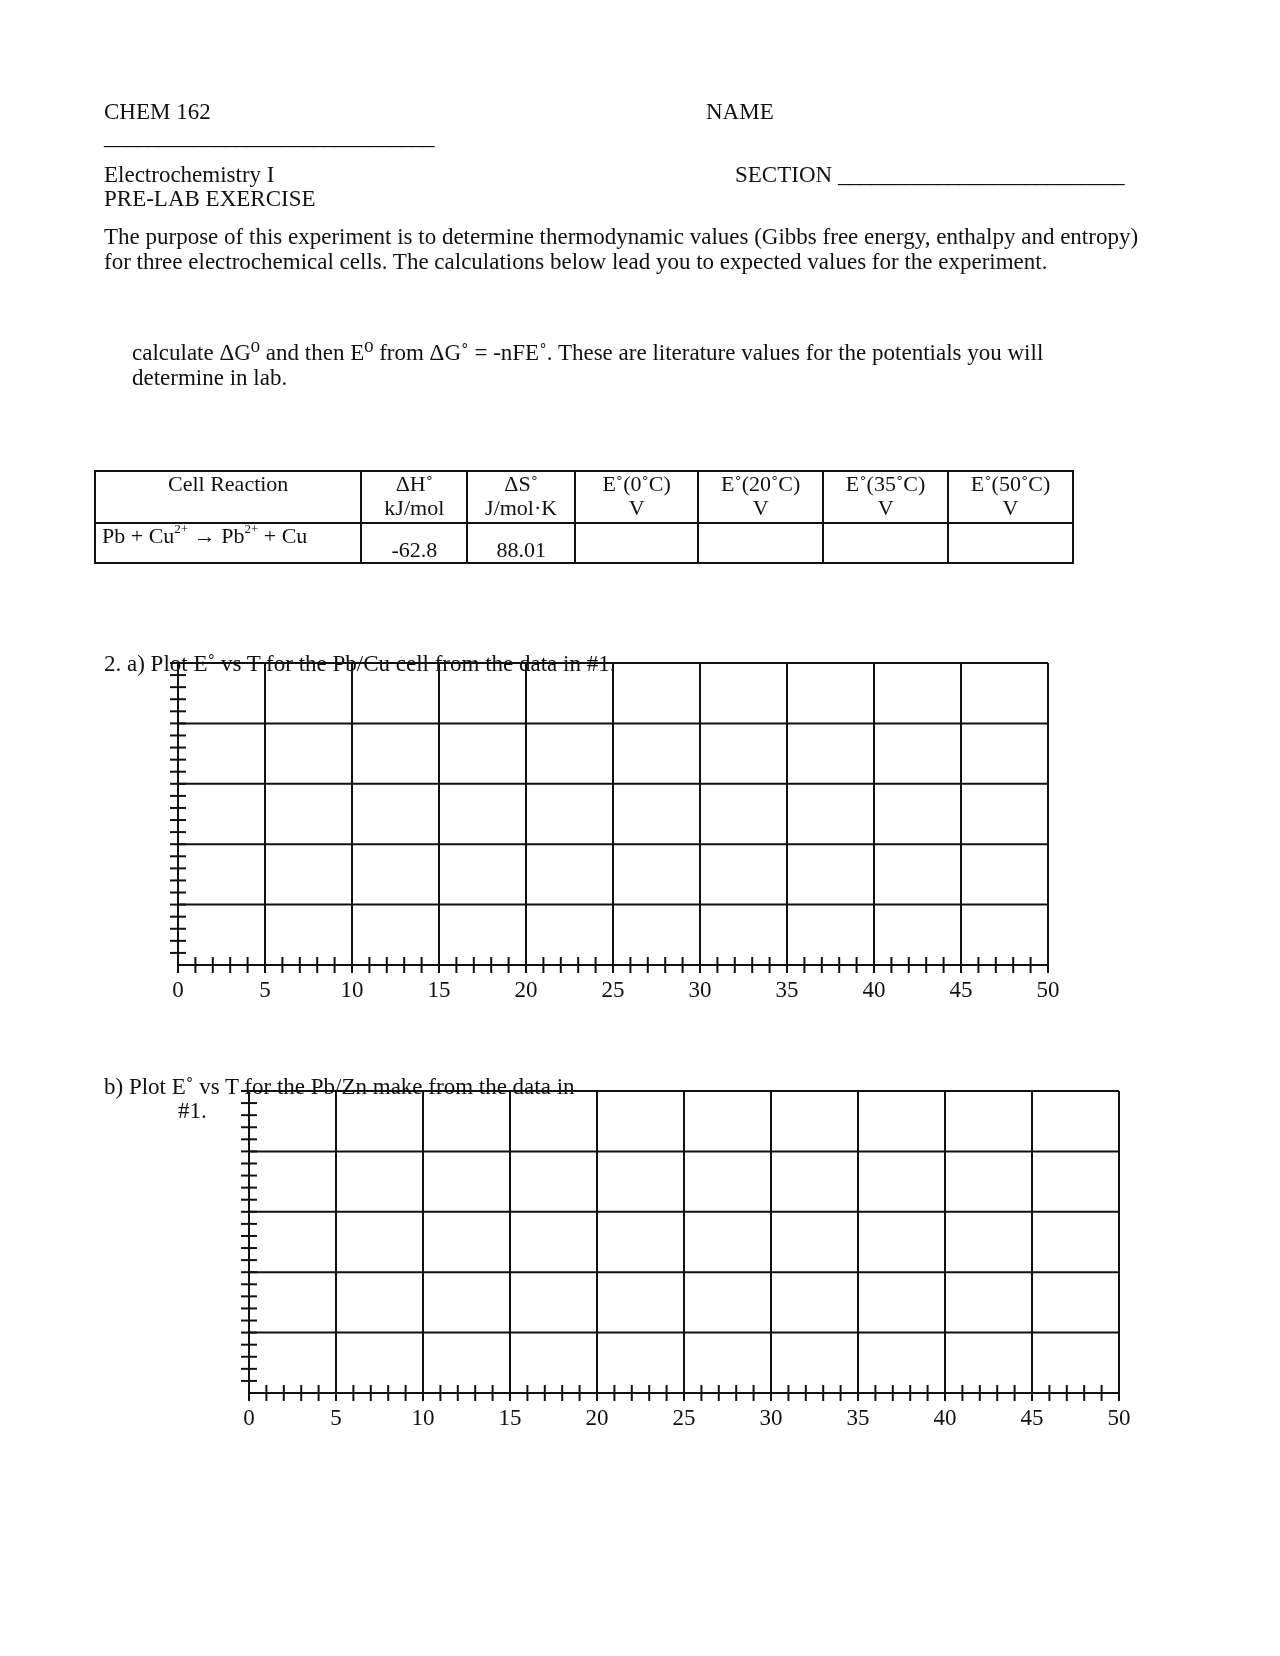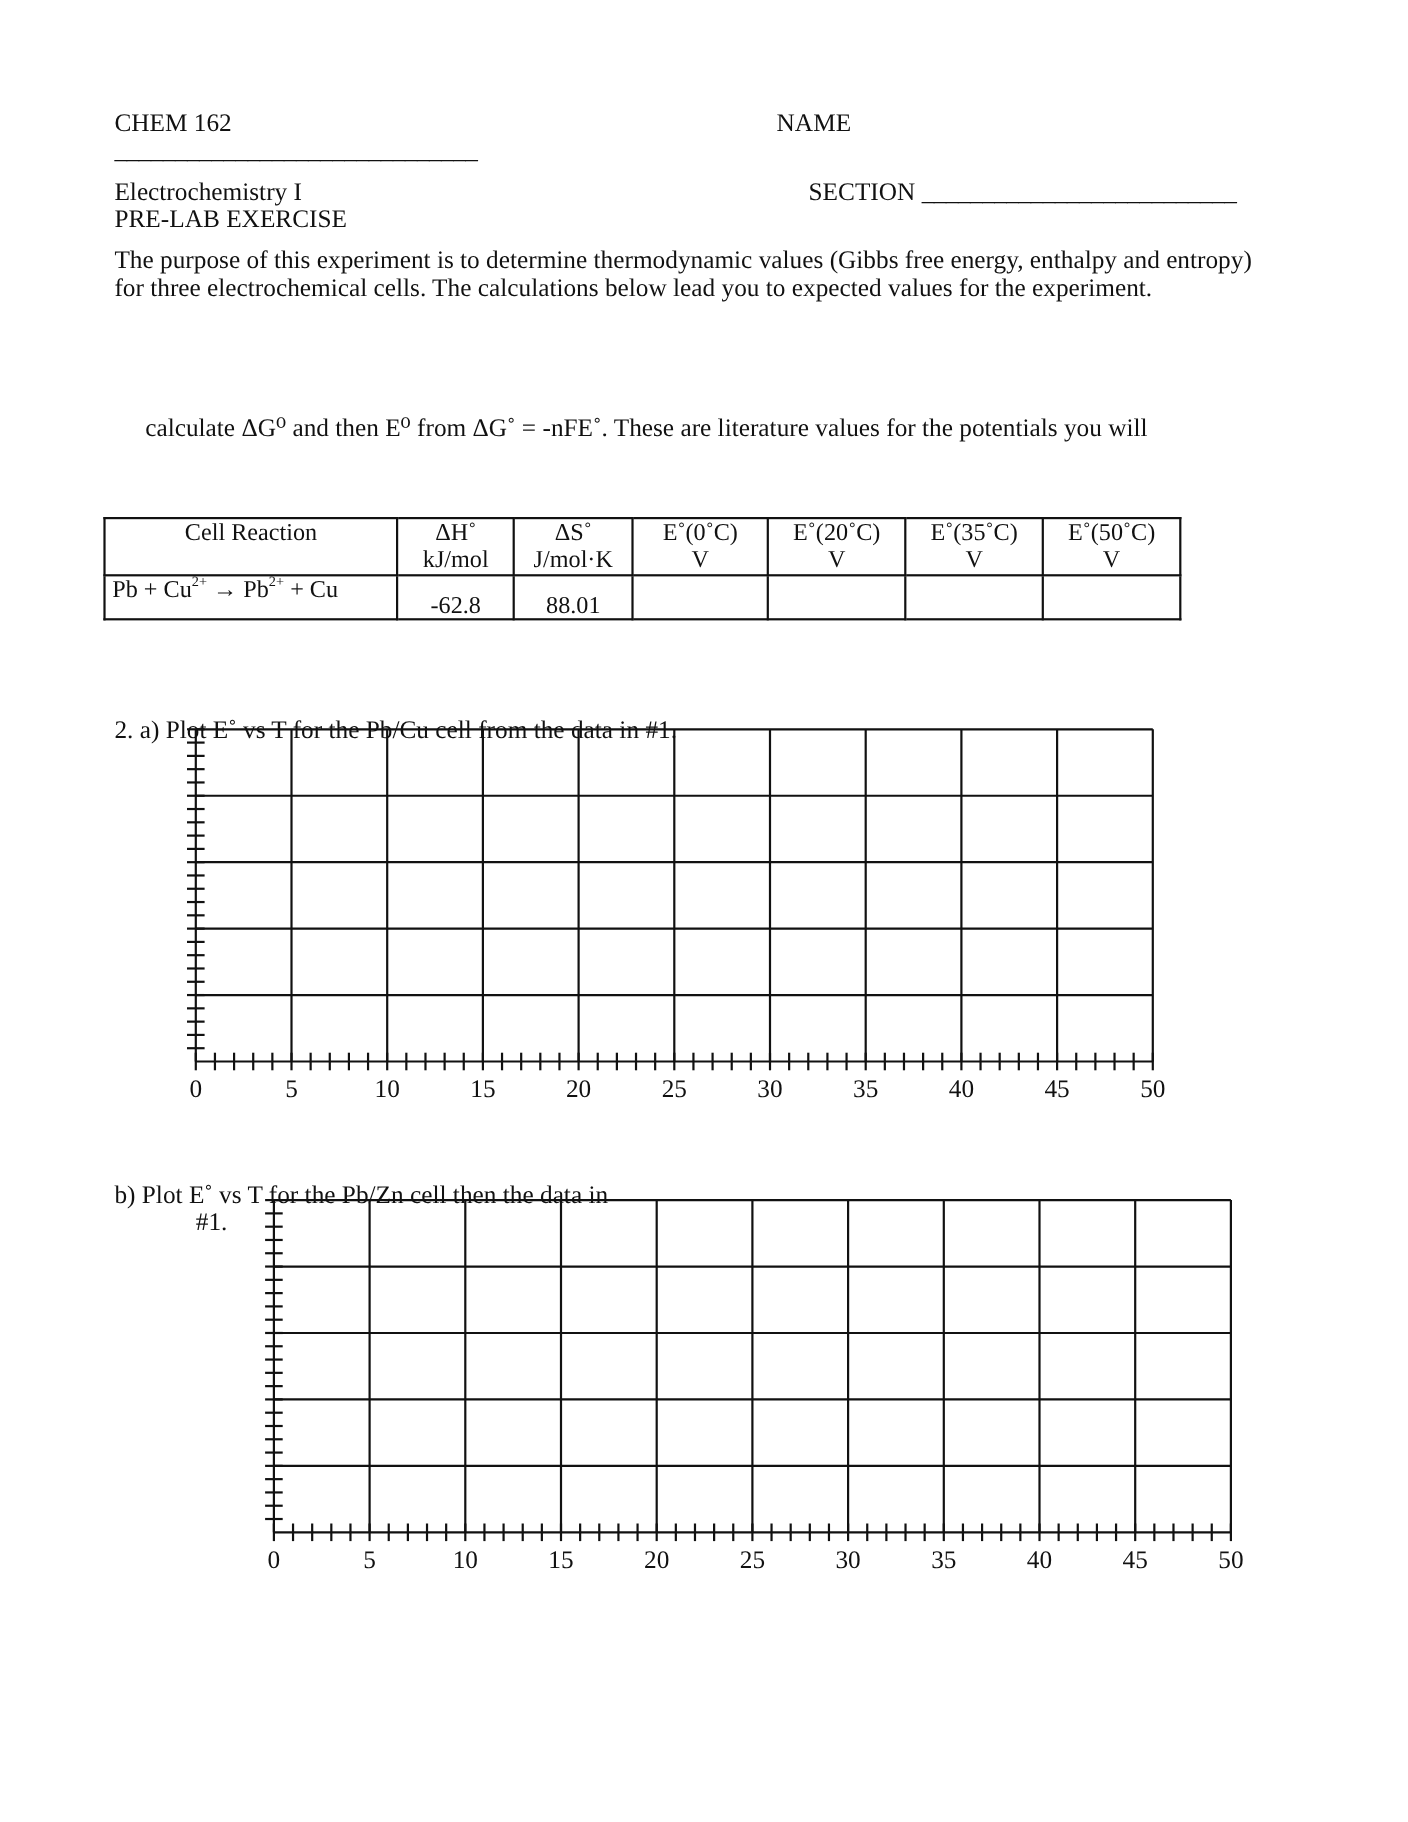--- a/index.html
+++ b/index.html
@@ -5,21 +5,21 @@
     html, body { margin: 0; padding: 0; background: #ffffff; }
     body {
       width: 1280px; height: 1656px; position: relative; overflow: hidden;
       font-family: "Liberation Serif", "DejaVu Serif", serif; color: #111;
       font-size: 23px; line-height: 25px;
     }
     .abs { position: absolute; white-space: nowrap; }
     sup { font-size: 13px; line-height: 0; position: relative; top: -2px; vertical-align: super; }
     .para { position: absolute; left: 104px; width: 1060px; white-space: normal; }
     .q1 { position: absolute; left: 104px; width: 1070px; }
-    .q1 .indent { padding-left: 28px; display: block; margin-top: 36px; }
+    .q1 .indent { padding-left: 28px; display: block; }
     table.data {
       position: absolute; left: 94px; top: 470px; width: 980px;
       border-collapse: collapse; font-size: 22px; line-height: 24px;
     }
     table.data td, table.data th {
       border: 2px solid #111; font-weight: normal; padding: 0 6px; vertical-align: top;
     }
     table.data th { text-align: center; height: 50px; }
     table.data td.num { text-align: center; }
     table.data td { height: 38px; }
@@ -36,20 +36,21 @@
 <div class="abs" style="left:706px; top:99px;">NAME</div>
 <div class="abs" style="left:711px; top:162px;margin-left:24px;">
   <span>SECTION</span>
   <span style="letter-spacing:-0.5px;">__________________________</span>
 </div>
 
 <div class="para" style="top:224px;">The purpose of this experiment is to determine thermodynamic values (Gibbs free energy, enthalpy  and entropy) for three electrochemical cells. The calculations below lead you to expected values for the experiment.</div>
 
 <div class="q1" style="top:340px;">
   <span class="indent">calculate ΔG⁰ and then E⁰ from ΔG˚ = -nFE˚. These are literature values for the potentials you will</span>
+  <span class="indent">determine in lab.</span>
 </div>
 
 <table class="data">
   <colgroup>
     <col style="width:300px">
       <col style="width:112px">
       <col style="width:112px">
     <col style="width:131px">
       <col style="width:131px">
       <col style="width:131px">
@@ -185,21 +186,21 @@
       <span style="left: 526px; top: 977px;">20</span>
       <span style="left: 613px; top: 977px;">25</span>
       <span style="left: 700px; top: 977px;">30</span>
       <span style="left: 787px; top: 977px;">35</span>
       <span style="left: 874px; top: 977px;">40</span>
       <span style="left: 961px; top: 977px;">45</span>
       <span style="left: 1048px; top: 977px;">50</span>
     </div>
 </div>
 
-<div class="abs" style="left:104px; top:1074px;">b) Plot E˚ vs T for the Pb/Zn cell then the data in</div>
+<div class="abs" style="left:104px; top:1074px;">b) Plot E˚ vs T for the Pb/Zn make from the data in</div>
 <div class="abs" style="left:178px; top:1098px;">#1.</div>
 
 <div class="graph" style="left:0; top:0;">
   <svg id="g2" width="1280" height="1656" style="position:absolute; left:0; top:0;">
       <line x1="249" y1="1091" x2="249" y2="1393" stroke="#111" stroke-width="2"></line>
       <line x1="336" y1="1091" x2="336" y2="1393" stroke="#111" stroke-width="2"></line>
       <line x1="423" y1="1091" x2="423" y2="1393" stroke="#111" stroke-width="2"></line>
       <line x1="510" y1="1091" x2="510" y2="1393" stroke="#111" stroke-width="2"></line>
       <line x1="597" y1="1091" x2="597" y2="1393" stroke="#111" stroke-width="2"></line>
       <line x1="684" y1="1091" x2="684" y2="1393" stroke="#111" stroke-width="2"></line>

